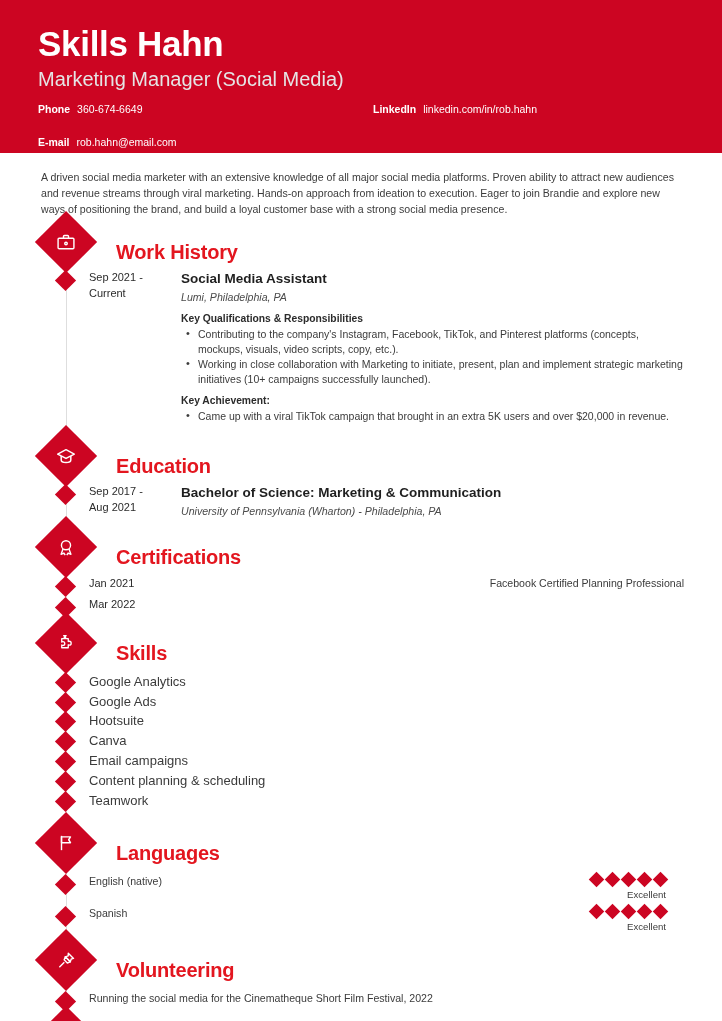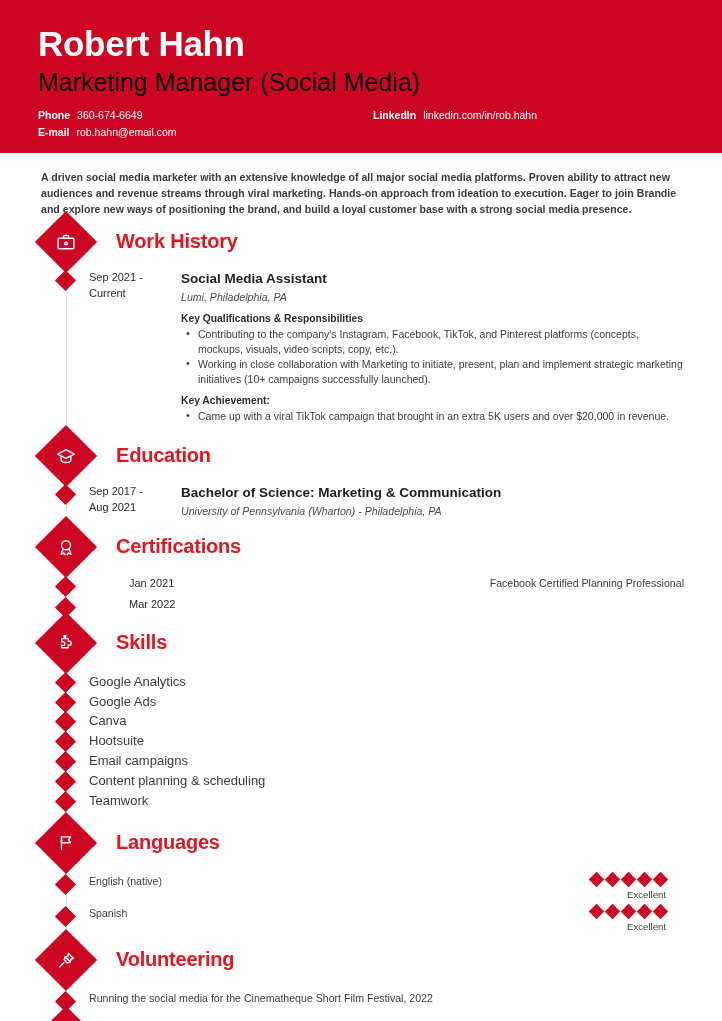--- a/index.html
+++ b/index.html
@@ -20,66 +20,65 @@
     height: 153px;
   }
   .name {
     font-size: 35px;
     font-weight: bold;
     letter-spacing: -0.3px;
     line-height: 1.05;
     color: #ffffff;
   }
   .job-title {
-    font-size: 25px;
+    font-size: 20px;
     font-weight: normal;
     margin-top: 4px;
     line-height: 1.2;
-    color: #000000;
+    color: #e5e5e5;
   }
   .contact-grid {
     margin-top: 11px;
     display: grid;
     grid-template-columns: 335px auto;
-    row-gap: 2px;
+    row-gap: 18px;
     font-size: 10.5px;
     line-height: 1.45;
   }
   .contact-cell { display: flex; gap: 7px; }
   .contact-label { font-weight: bold; white-space: nowrap; }
   .contact-value { font-weight: normal; }
 
   
   .body-wrap { position: relative; padding: 0 38px 0 22px; }
 
   .summary {
     font-size: 10.6px;
     line-height: 1.5;
     color: #3b3b3b;
     padding: 17px 0 0 19px;
     text-align: left;
-    font-weight: bold;
   }
 
   
   .section { position: relative; }
   .rail {
     position: absolute;
     left: 44px;
     top: 0;
     bottom: 0;
     width: 1px;
     background: #dedede;
     z-index: 0;
   }
 
   .sec-head {
     position: relative;
     display: flex;
-    align-items: center;
+    align-items: flex-end;
     min-height: 44px;
     z-index: 2;
     margin-top: 2px;
   }
   .diamond-lg {
     position: relative;
     width: 44px; height: 44px;
     flex: 0 0 44px;
     background: #cc0522;
     transform: rotate(45deg);
@@ -166,21 +165,21 @@
     margin-left: 16px;
     text-align: right;
   }
   .skill-text {
     font-size: 13px;
     color: #3b3b3b;
     line-height: 1.45;
     margin-left: 16px;
   }
 
-  .cert-row { margin-top: 3px; gap: 40px; }
+  .cert-row { margin-top: 3px; }
   .skill-row { margin-top: 1px; }
   .skill-row .diamond-sm { margin-top: 2px; }
 
   
   .lang-row { margin-top: 9px; }
   .lang-name {
     font-size: 10.6px;
     color: #3b3b3b;
     margin-left: 16px;
     flex: 1;
@@ -207,21 +206,21 @@
 
   .gap-sm { height: 8px; }
   .gap-xs { height: 4px; }
 </style>
 </head>
 <body>
 
 <div class="page">
 
   <div class="header">
-    <div class="name">Robert Hahn</div>
+    <div class="name">Skills Hahn</div>
     <div class="job-title">Marketing Manager (Social Media)</div>
 
     <div class="contact-grid">
       <div class="contact-cell">
         <span class="contact-label">Phone</span>
         <span class="contact-value">360-674-6649</span>
       </div>
       <div class="contact-cell">
         <span class="contact-label">LinkedIn</span>
         <span class="contact-value">linkedin.com/in/rob.hahn</span>
@@ -345,25 +344,25 @@
       <div class="row skill-row">
         <div class="diamond-sm"></div>
         <div class="skill-text">Google Analytics</div>
       </div>
       <div class="row skill-row">
         <div class="diamond-sm"></div>
         <div class="skill-text">Google Ads</div>
       </div>
       <div class="row skill-row">
         <div class="diamond-sm"></div>
+        <div class="skill-text">Hootsuite</div>
+      </div>
+      <div class="row skill-row">
+        <div class="diamond-sm"></div>
         <div class="skill-text">Canva</div>
-      </div>
-      <div class="row skill-row">
-        <div class="diamond-sm"></div>
-        <div class="skill-text">Hootsuite</div>
       </div>
       <div class="row skill-row">
         <div class="diamond-sm"></div>
         <div class="skill-text">Email campaigns</div>
       </div>
       <div class="row skill-row">
         <div class="diamond-sm"></div>
         <div class="skill-text">Content planning &amp; scheduling</div>
       </div>
       <div class="row skill-row">

